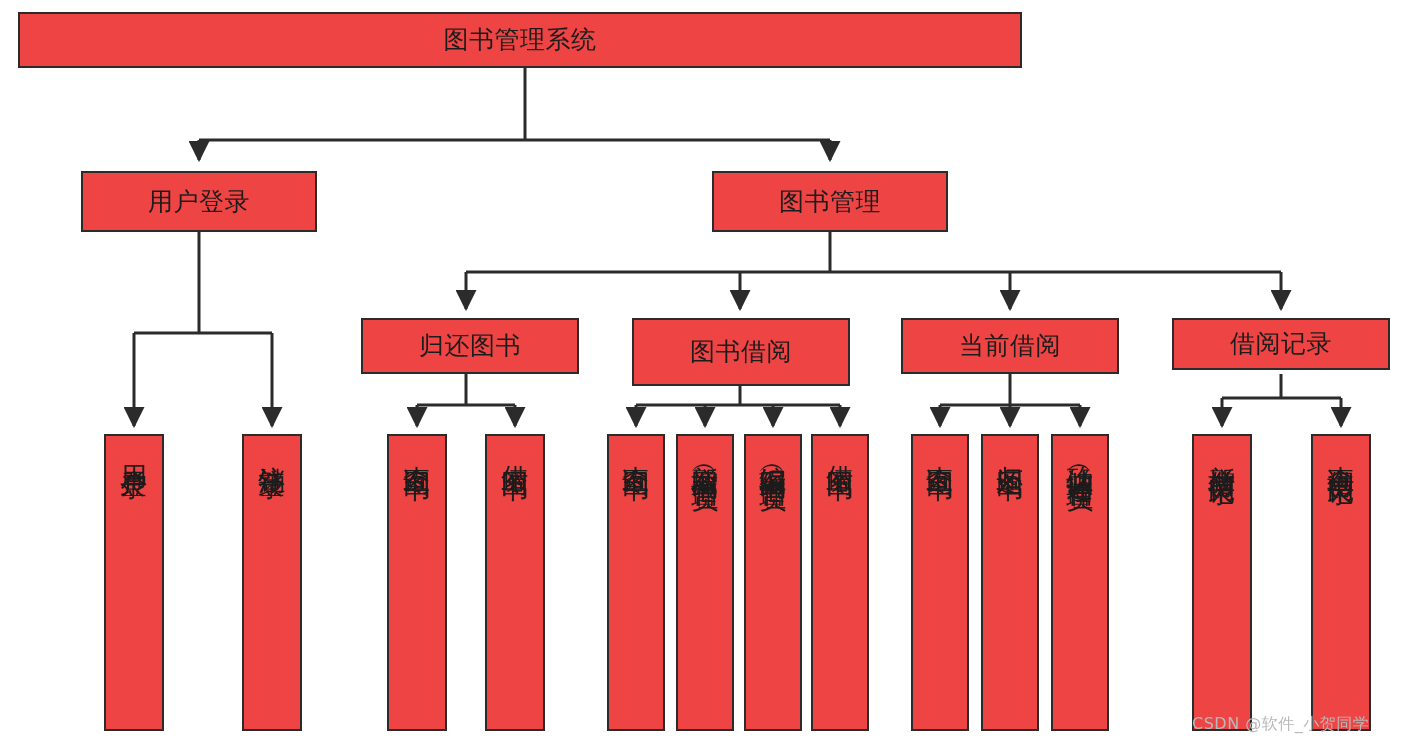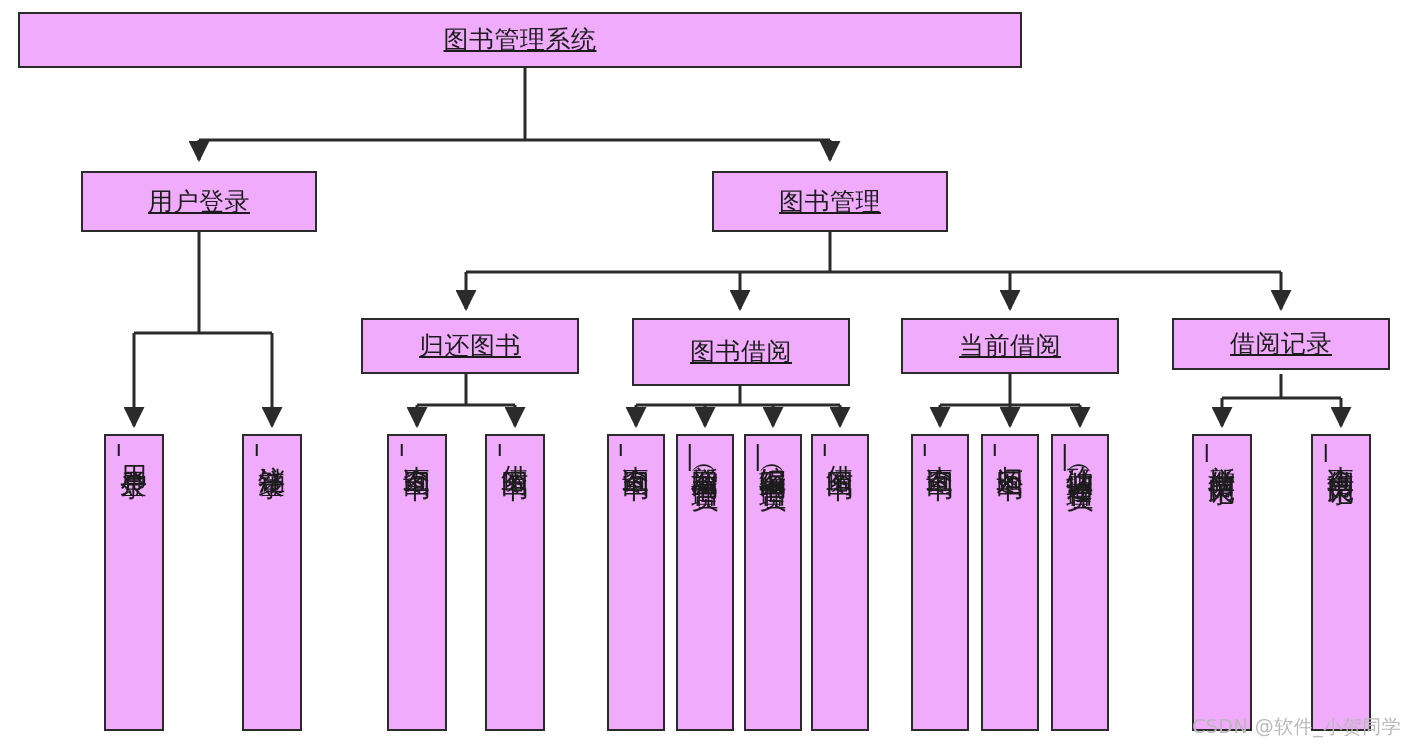--- a/index.html
+++ b/index.html
@@ -22,26 +22,25 @@
     left: 0;
     top: 0;
     width: 1405px;
     height: 747px;
     pointer-events: none;
   }
   .node {
     position: absolute;
     box-sizing: border-box;
     border: 2.5px solid #2b2b2b;
-    background: #f0abfc;
+    background: #ef4444;
     display: flex;
     align-items: center;
     justify-content: center;
     color: #1c1c1c;
-    text-decoration: underline;
   }
   .node .label {
     display: block;
     text-align: center;
     line-height: 1.18;
     letter-spacing: 0.5px;
   }
   
   .node.horiz .label {
     font-size: 25px;
@@ -59,21 +58,21 @@
   .node.vert .label {
     writing-mode: vertical-rl;
     text-orientation: upright;
     font-size: 27px;
     line-height: 1.02;
     letter-spacing: 3px;
   }
   .watermark {
     position: absolute;
     color: #b9b9b9;
-    font-size: 19px;
+    font-size: 16px;
     white-space: nowrap;
     letter-spacing: 0.5px;
   }
 </style>
 </head>
 <body>
 
 <div id="canvas">
 
   <svg class="edges" viewBox="0 0 1405 747" xmlns="http://www.w3.org/2000/svg">

